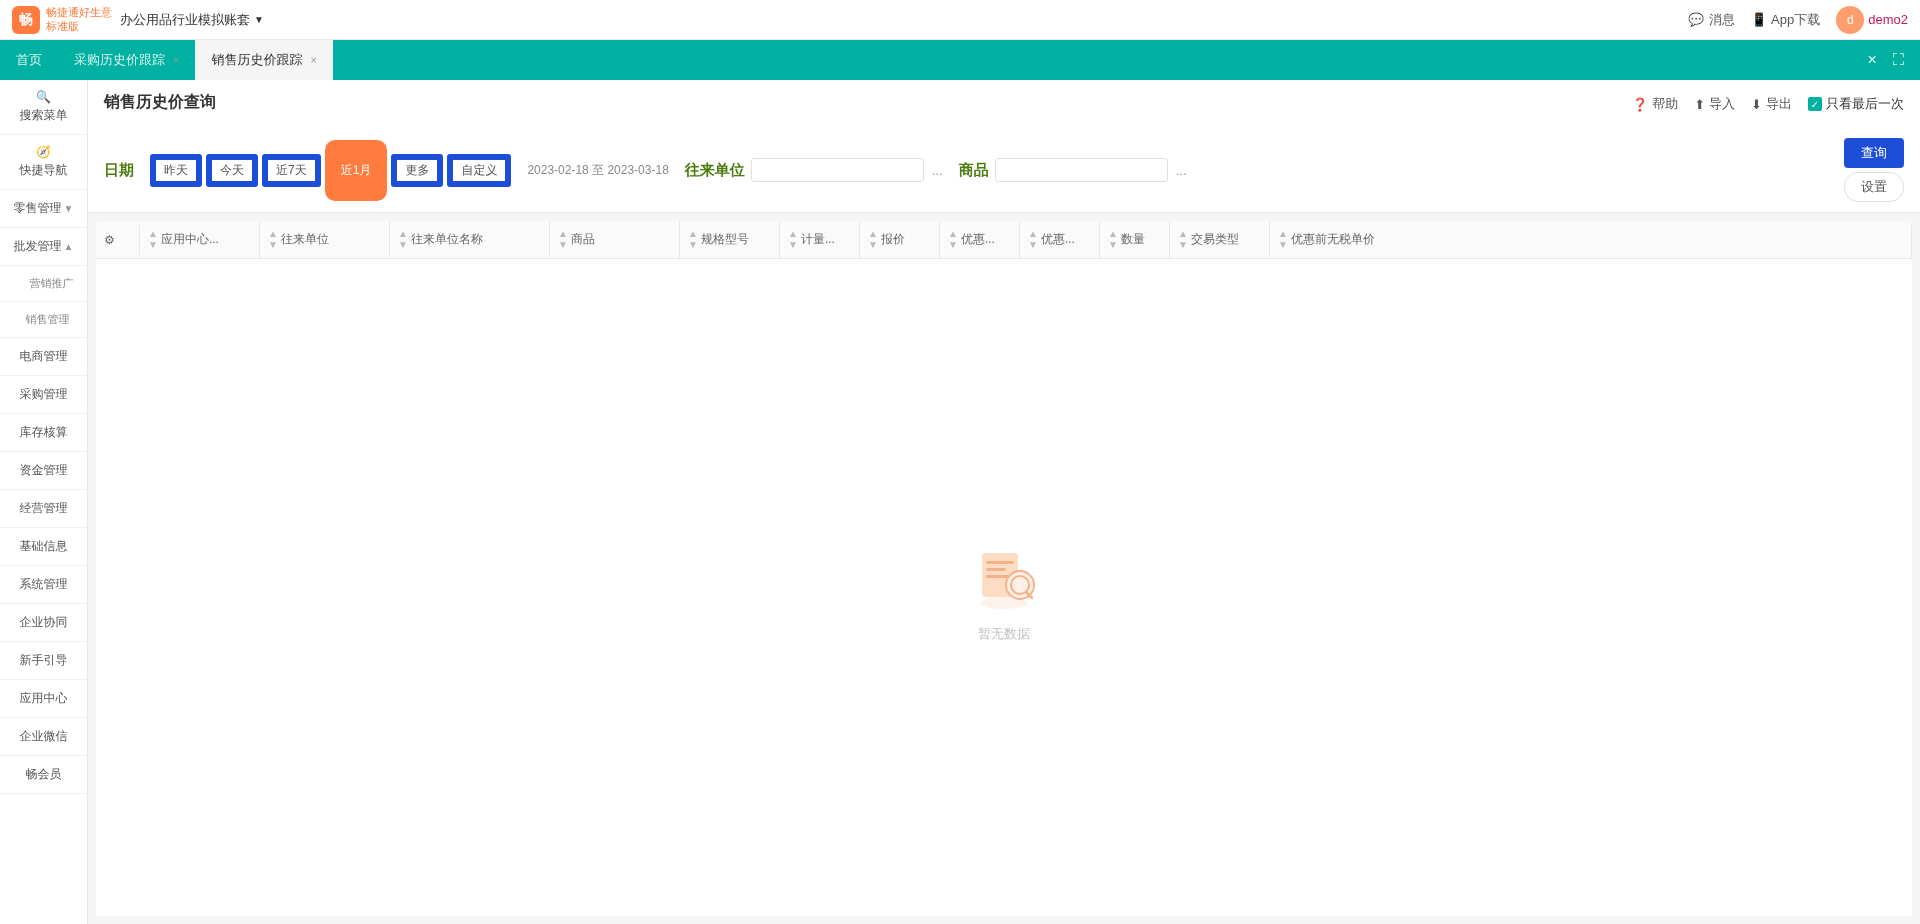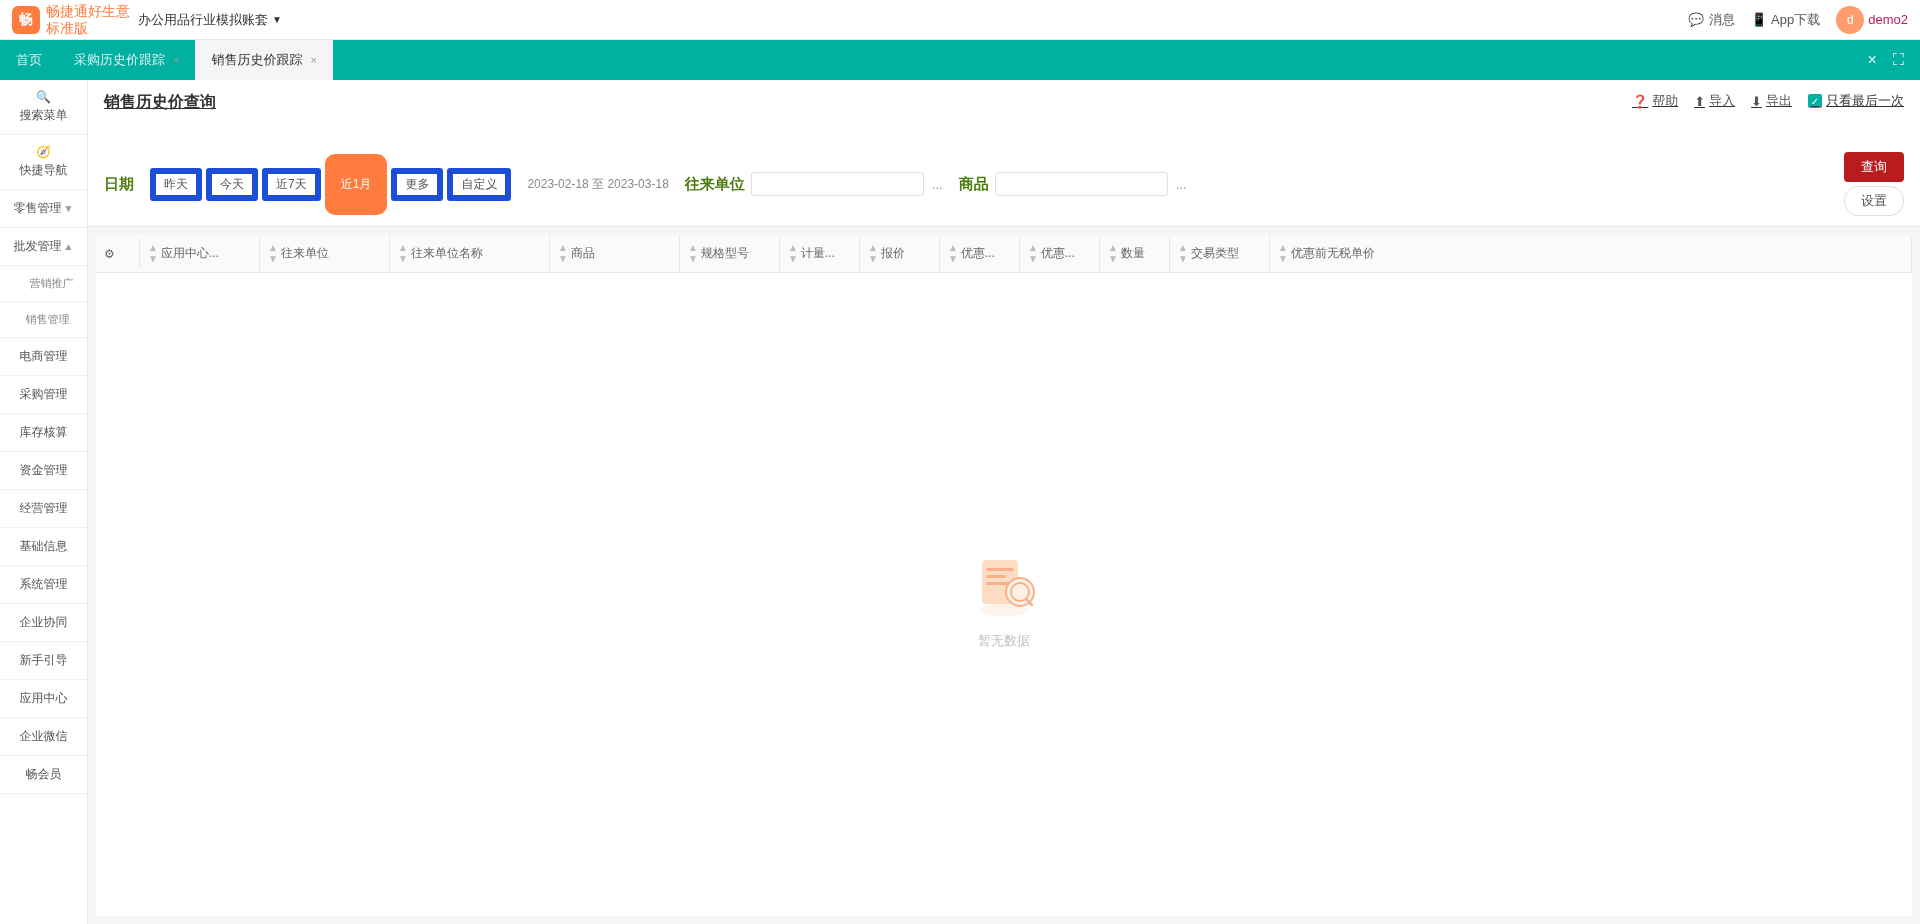--- a/index.html
+++ b/index.html
@@ -12,21 +12,21 @@
       border-bottom: 1px solid #e8e8e8;
       display: flex;
       align-items: center;
       padding: 0 12px;
       justify-content: space-between;
       z-index: 10;
     }
     .top-bar-left { display: flex; align-items: center; gap: 8px; }
     .logo-area { display: flex; align-items: center; gap: 6px; cursor: pointer; }
     .logo-icon { width: 28px; height: 28px; background: #ff7c3e; border-radius: 6px; display: flex; align-items: center; justify-content: center; color: white; font-size: 14px; font-weight: bold; }
-    .logo-text { font-size: 14px; color: #ff7c3e; line-height: 1.2; }
+    .logo-text { font-size: 11px; color: #ff7c3e; line-height: 1.2; }
     .top-bar-title { color: #666; font-size: 13px; display: flex; align-items: center; gap: 4px; }
     .top-bar-title span { color: #333; }
     .chevron-down { font-size: 10px; color: #999; }
     .top-bar-right { display: flex; align-items: center; gap: 16px; }
     .top-bar-action { display: flex; align-items: center; gap: 4px; color: #555; cursor: pointer; font-size: 13px; }
     .user-avatar { width: 28px; height: 28px; border-radius: 50%; background: #ff9d6e; display: flex; align-items: center; justify-content: center; color: white; font-size: 12px; }
     .username { font-size: 13px; color: #be185d; cursor: pointer; }
 
     
     .tab-bar {
@@ -99,24 +99,23 @@
     }
 
     
     .page-header {
       background: #fff;
       padding: 12px 16px 0 16px;
       border-bottom: 1px solid #e8e8e8;
     }
     .page-title-row {
       display: flex;
-      align-items: flex-start;
+      align-items: flex-end;
       justify-content: space-between;
-      margin-bottom: 29px;
-      text-decoration: underline;
+      margin-bottom: 15px;
     }
     .page-title { font-size: 16px; font-weight: bold; color: #333; }
     .page-actions { display: flex; align-items: center; gap: 16px; }
     .page-action-btn { display: flex; align-items: center; gap: 4px; color: #555; cursor: pointer; font-size: 13px; }
     .checkbox-area { display: flex; align-items: center; gap: 4px; }
     .checkbox-teal { width: 14px; height: 14px; background: #00b0a0; border-radius: 2px; display: flex; align-items: center; justify-content: center; color: white; font-size: 10px; cursor: pointer; }
 
     
     .filter-row {
       display: flex;
@@ -149,21 +148,21 @@
       border: 1px solid #e0e0e0;
       border-radius: 3px;
       padding: 4px 8px;
       font-size: 12px;
       color: #333;
       min-width: 160px;
       background: #fff;
     }
     .filter-dots { color: #999; cursor: pointer; margin-left: 2px; }
     .query-btn {
-      background: #b91c1c;
+      background: #1d4ed8;
       color: white;
       border: none;
       border-radius: 4px;
       padding: 6px 16px;
       font-size: 13px;
       cursor: pointer;
     }
     .setting-btn {
       background: #fff;
       color: #555;

